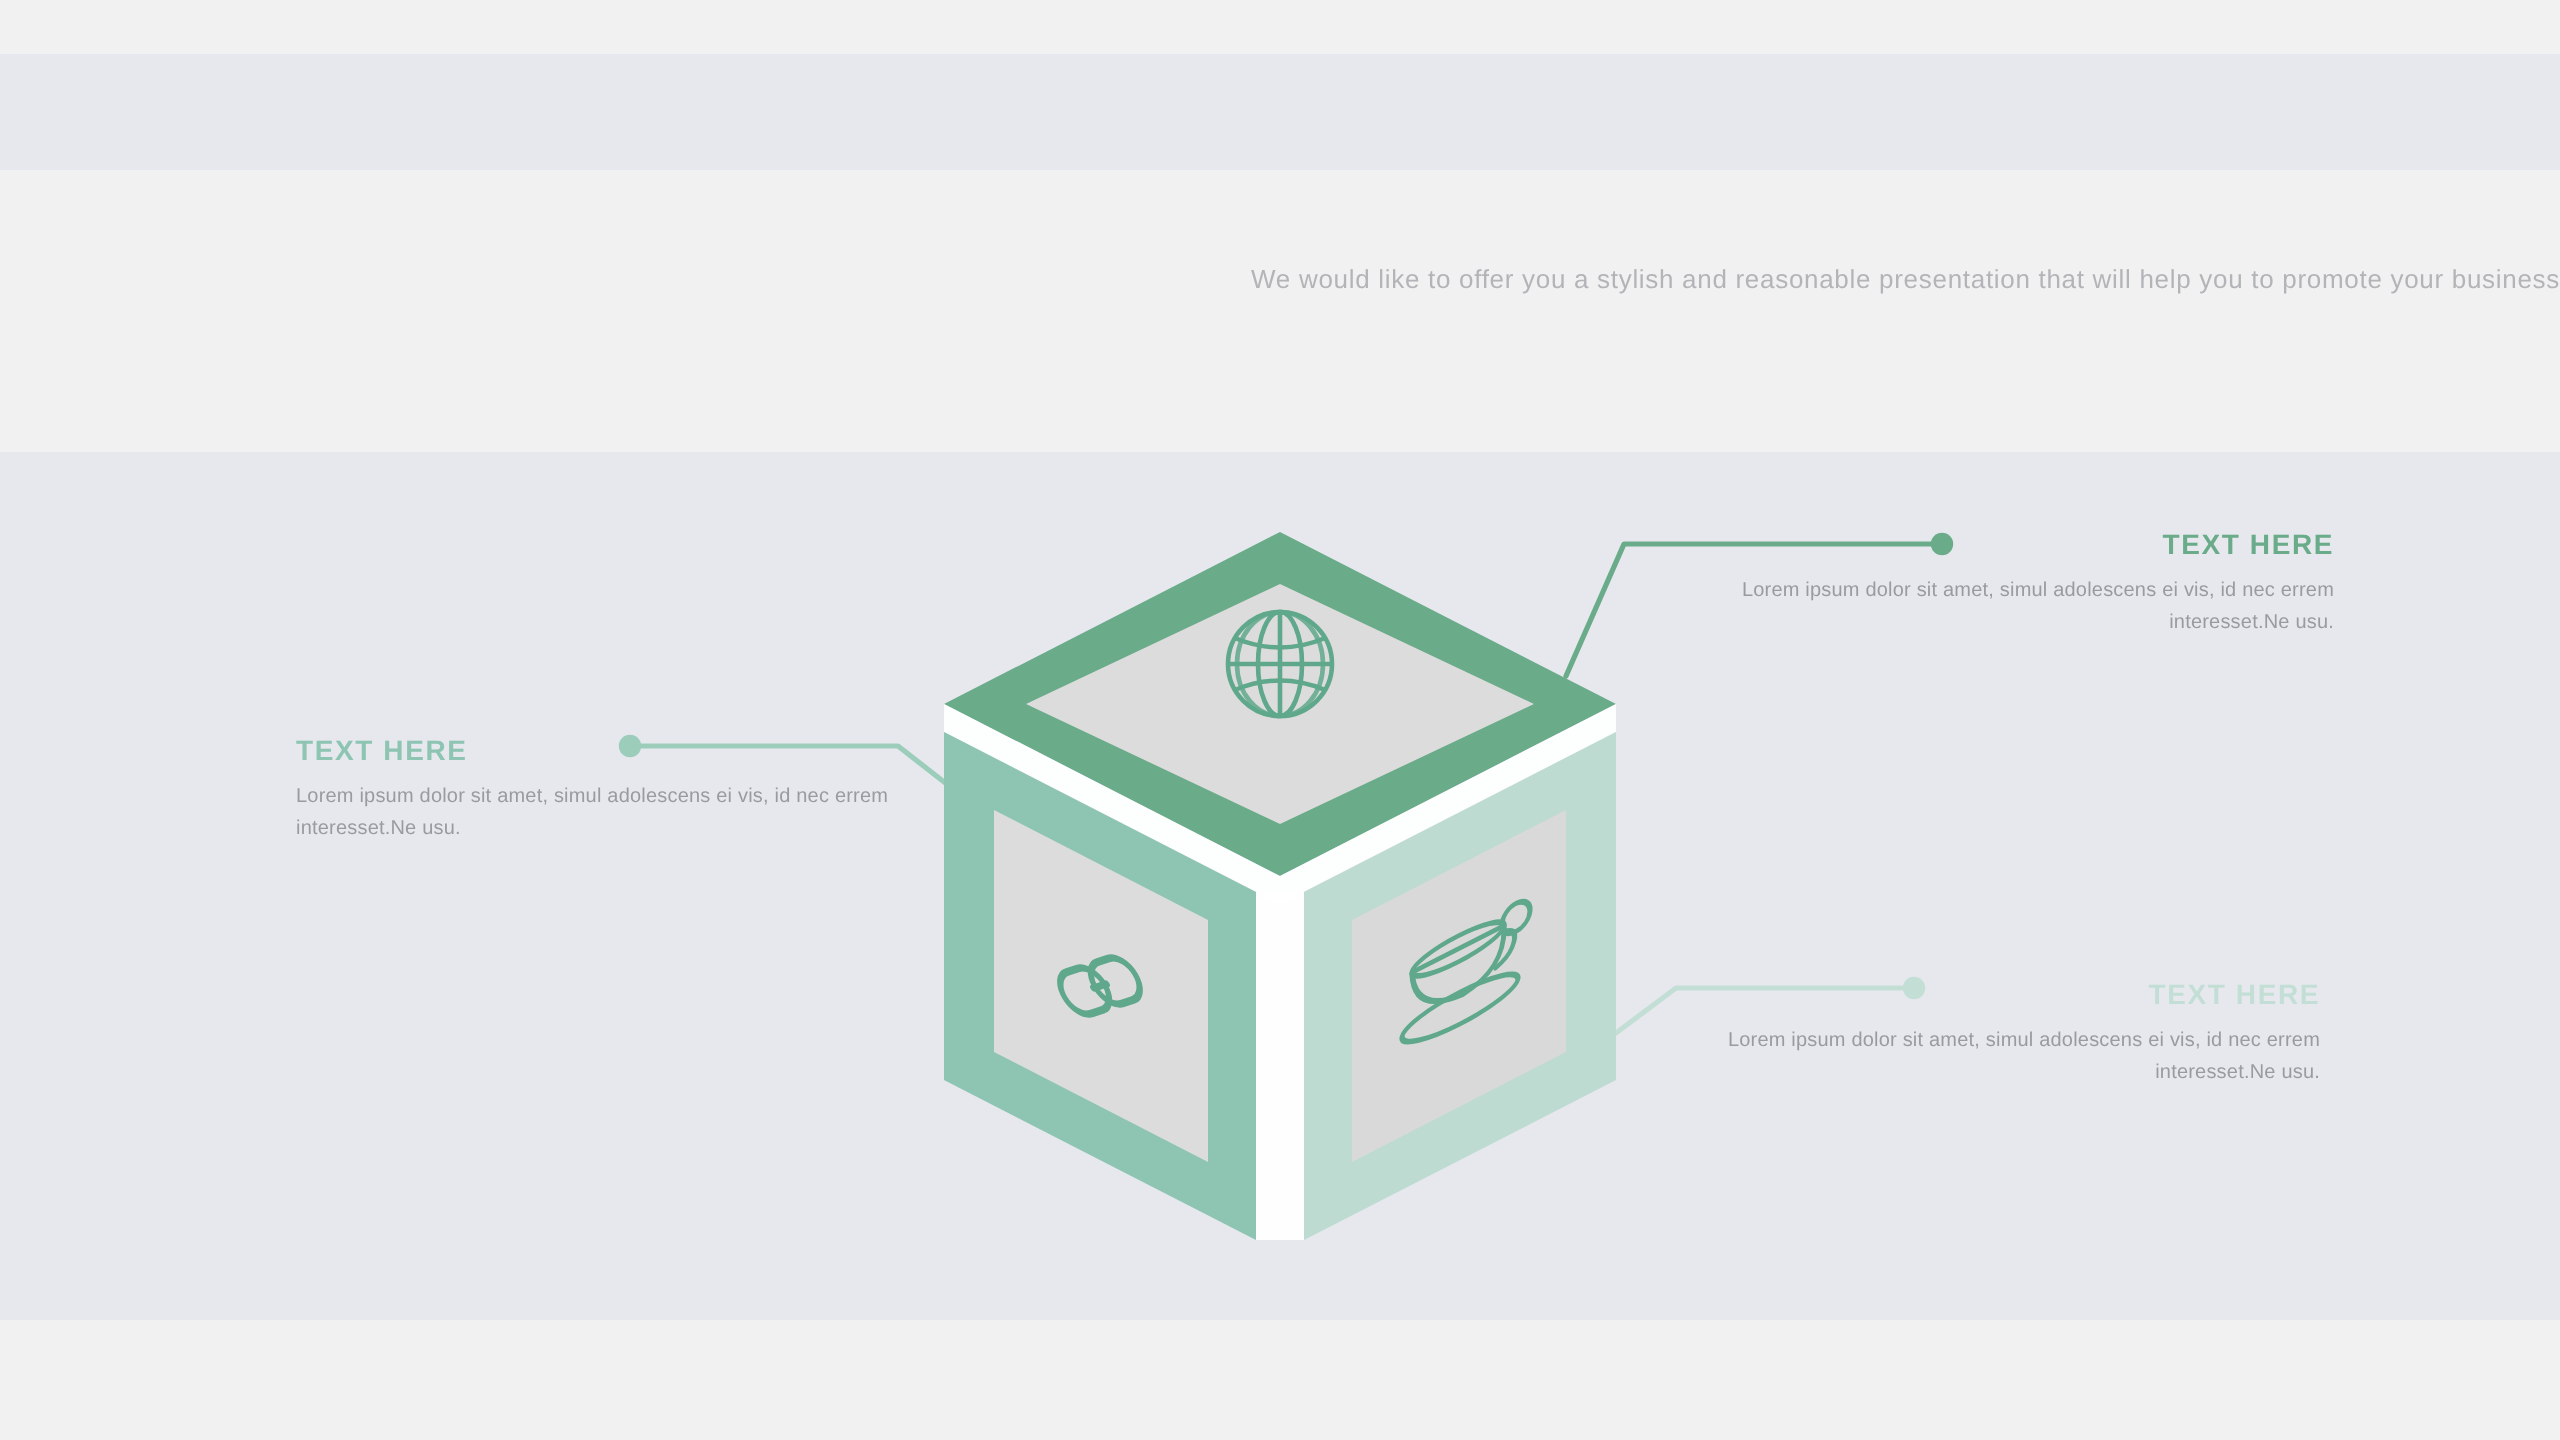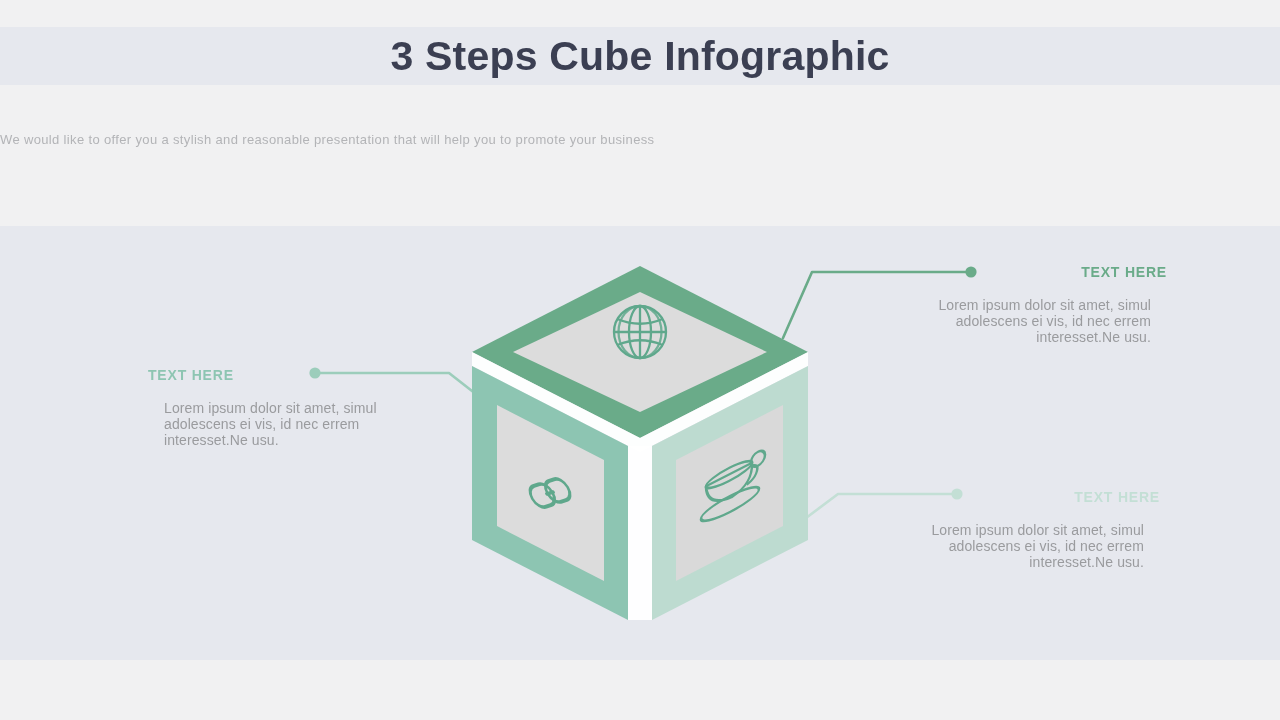--- a/index.html
+++ b/index.html
@@ -50,21 +50,21 @@
     letter-spacing: 0.2px;
     line-height: 60px;
     white-space: nowrap;
   }
   
   .subtitle {
     position: absolute;
     left: 0;
     top: 132px;
     width: 1280px;
-    text-align: left;
+    text-align: right;
     font-size: 13px;
     color: #b3b4b7;
     letter-spacing: 0.35px;
     white-space: nowrap;
   }
   
   .cube-svg {
     position: absolute;
     left: 0;
     top: 0;
@@ -76,25 +76,25 @@
     position: absolute;
   }
   .tb-head {
     font-size: 14px;
     font-weight: bold;
     letter-spacing: 0.8px;
     margin: 0 0 7px 0;
     line-height: 18px;
   }
   .tb-body {
-    font-size: 14px;
+    font-size: 10px;
     color: #9a9b9e;
     line-height: 16px;
     letter-spacing: 0.1px;
-    margin: 16px;
+    margin: 0;
   }
   .tb-right {
     text-align: right;
   }
   .tb-left {
     text-align: left;
   }
   .block-top-right {
     left: 855px;
     top: 263px;
@@ -112,21 +112,20 @@
   }
 </style>
 </head>
 <body>
 
 <div class="slide">
 
   <div class="band-title"></div>
   <div class="band-main"></div>
 
-  <div class="title">3 Steps Cube Infographic</div>
   <div class="subtitle">We would like to offer you a stylish and reasonable presentation that will help you to promote your business</div>
 
   <svg class="cube-svg" viewBox="0 0 1280 720">
 
     <g>
       <polyline points="783,338 812,272 968,272" fill="none" stroke="#6aab89" stroke-width="2.6" stroke-linecap="round" stroke-linejoin="round"></polyline>
       <circle cx="971" cy="272" r="5.6" fill="#6aab89"></circle>
     </g>
 
     <g>

